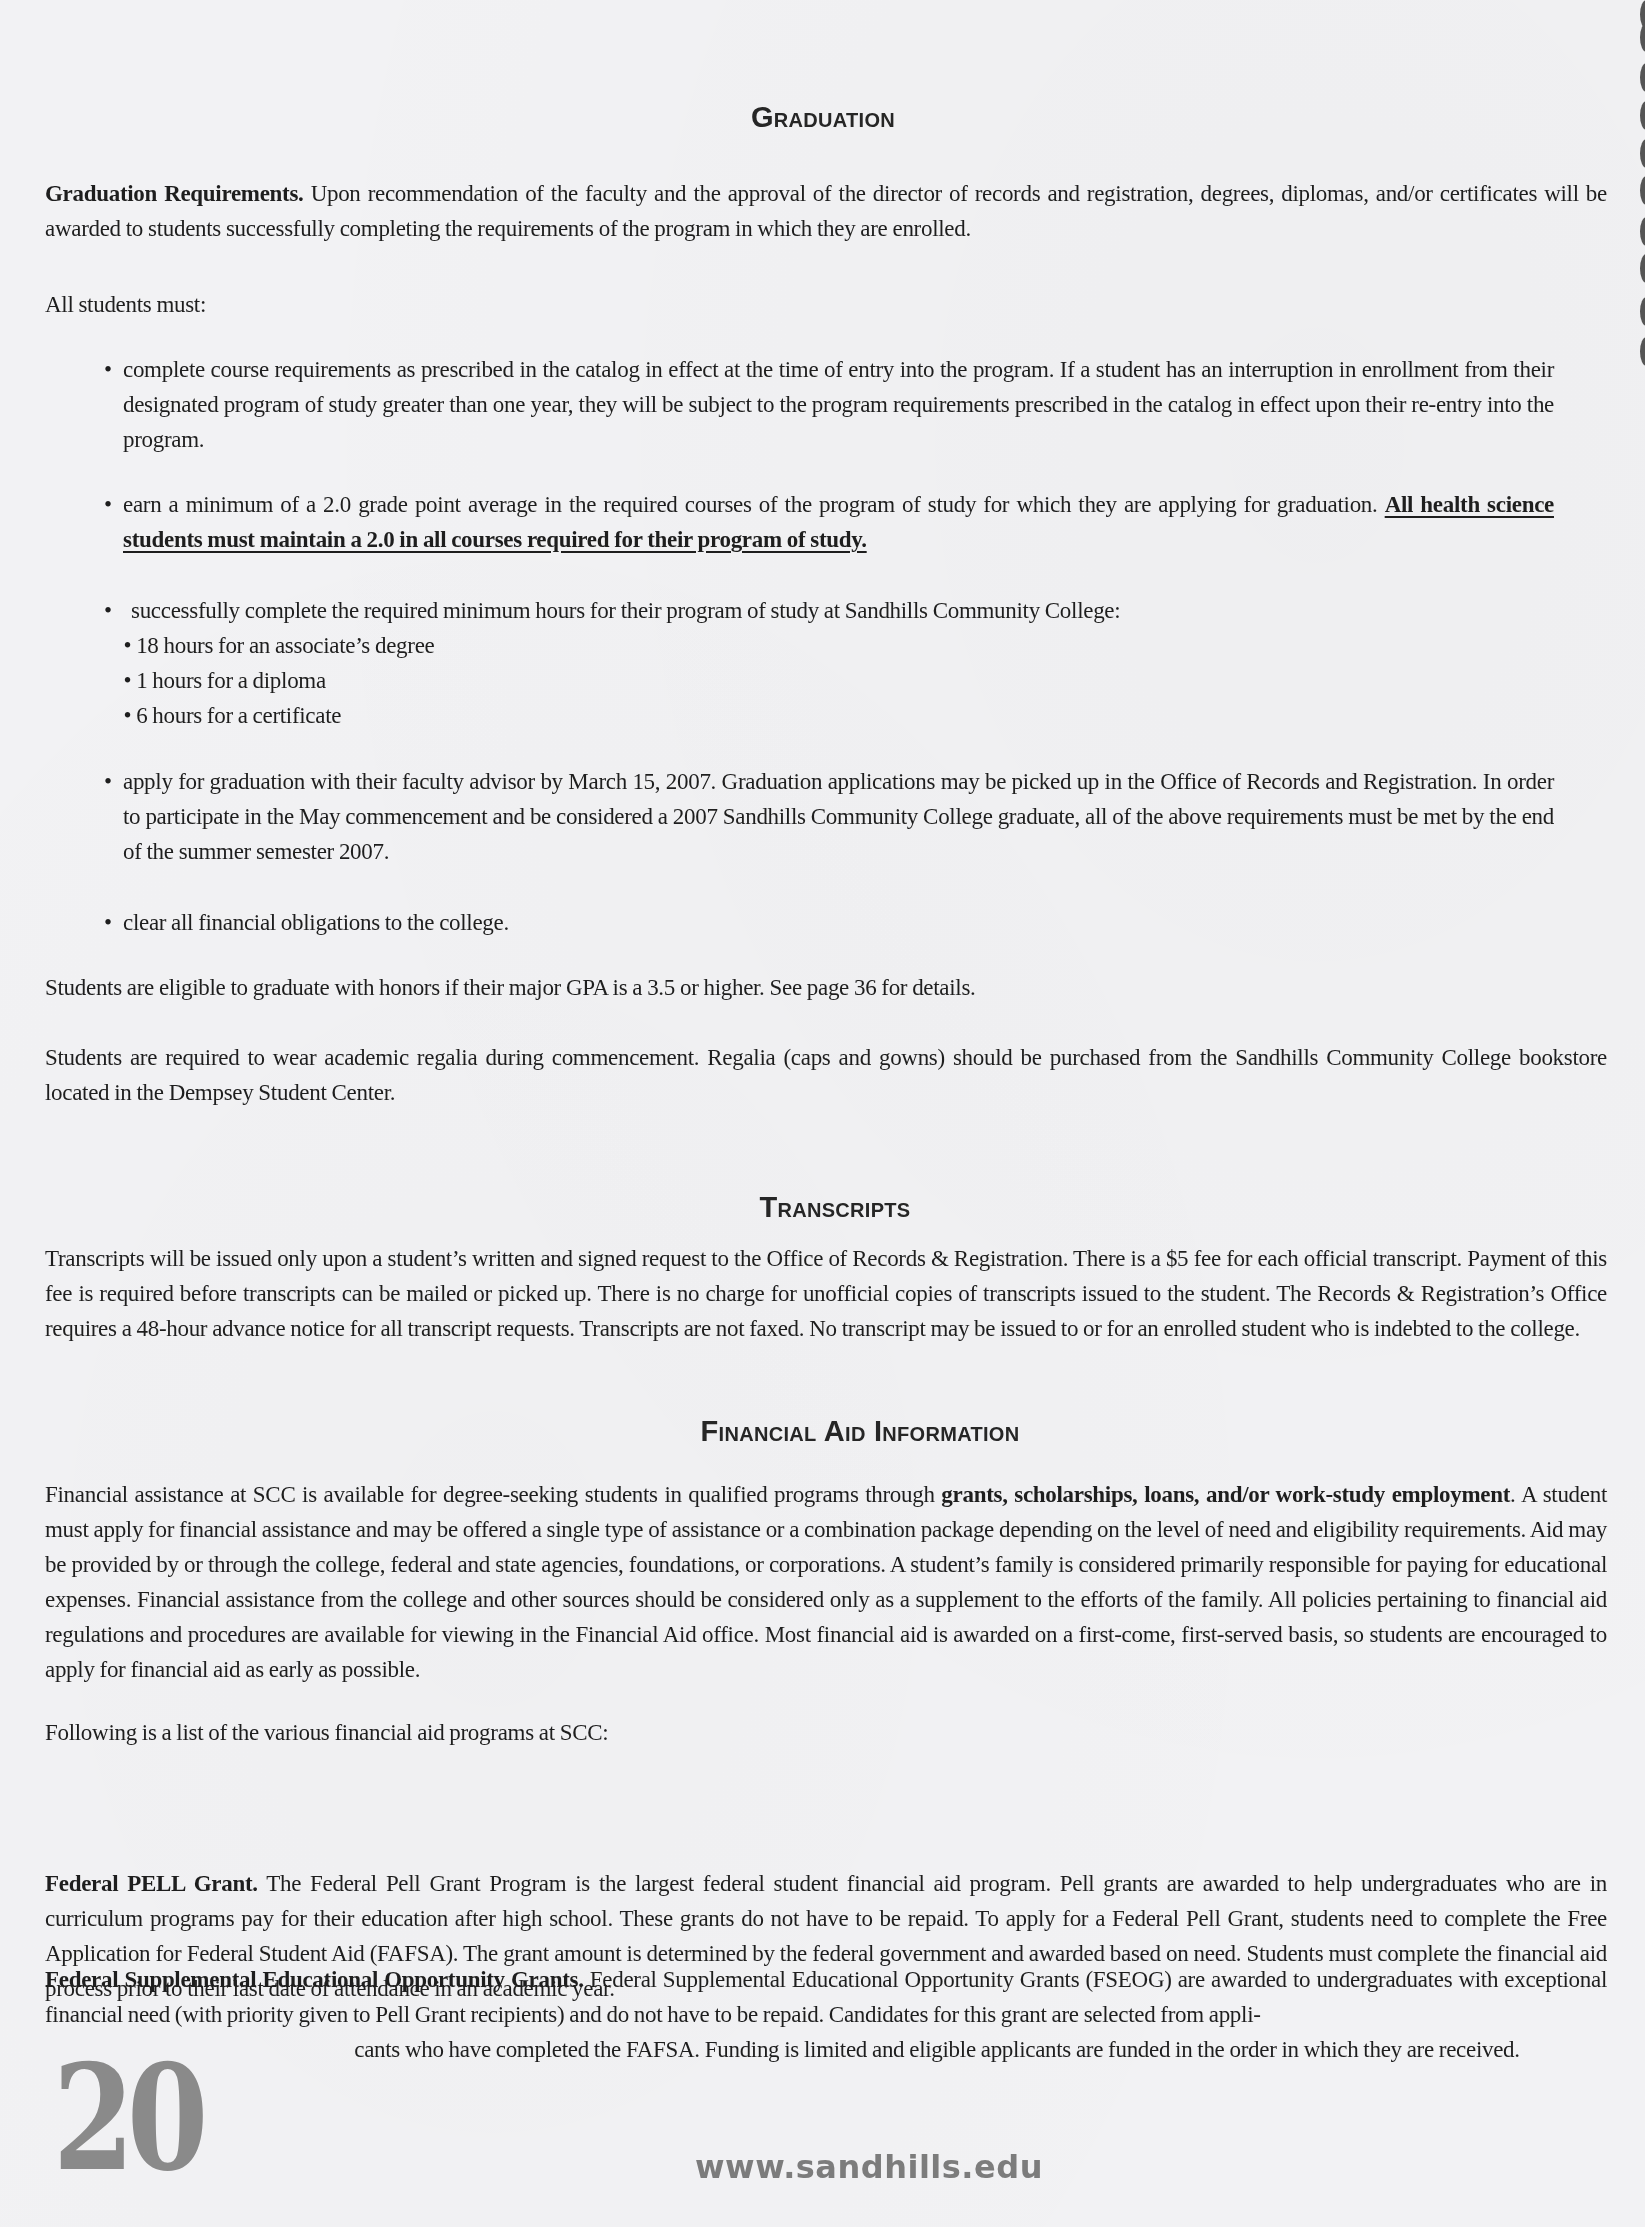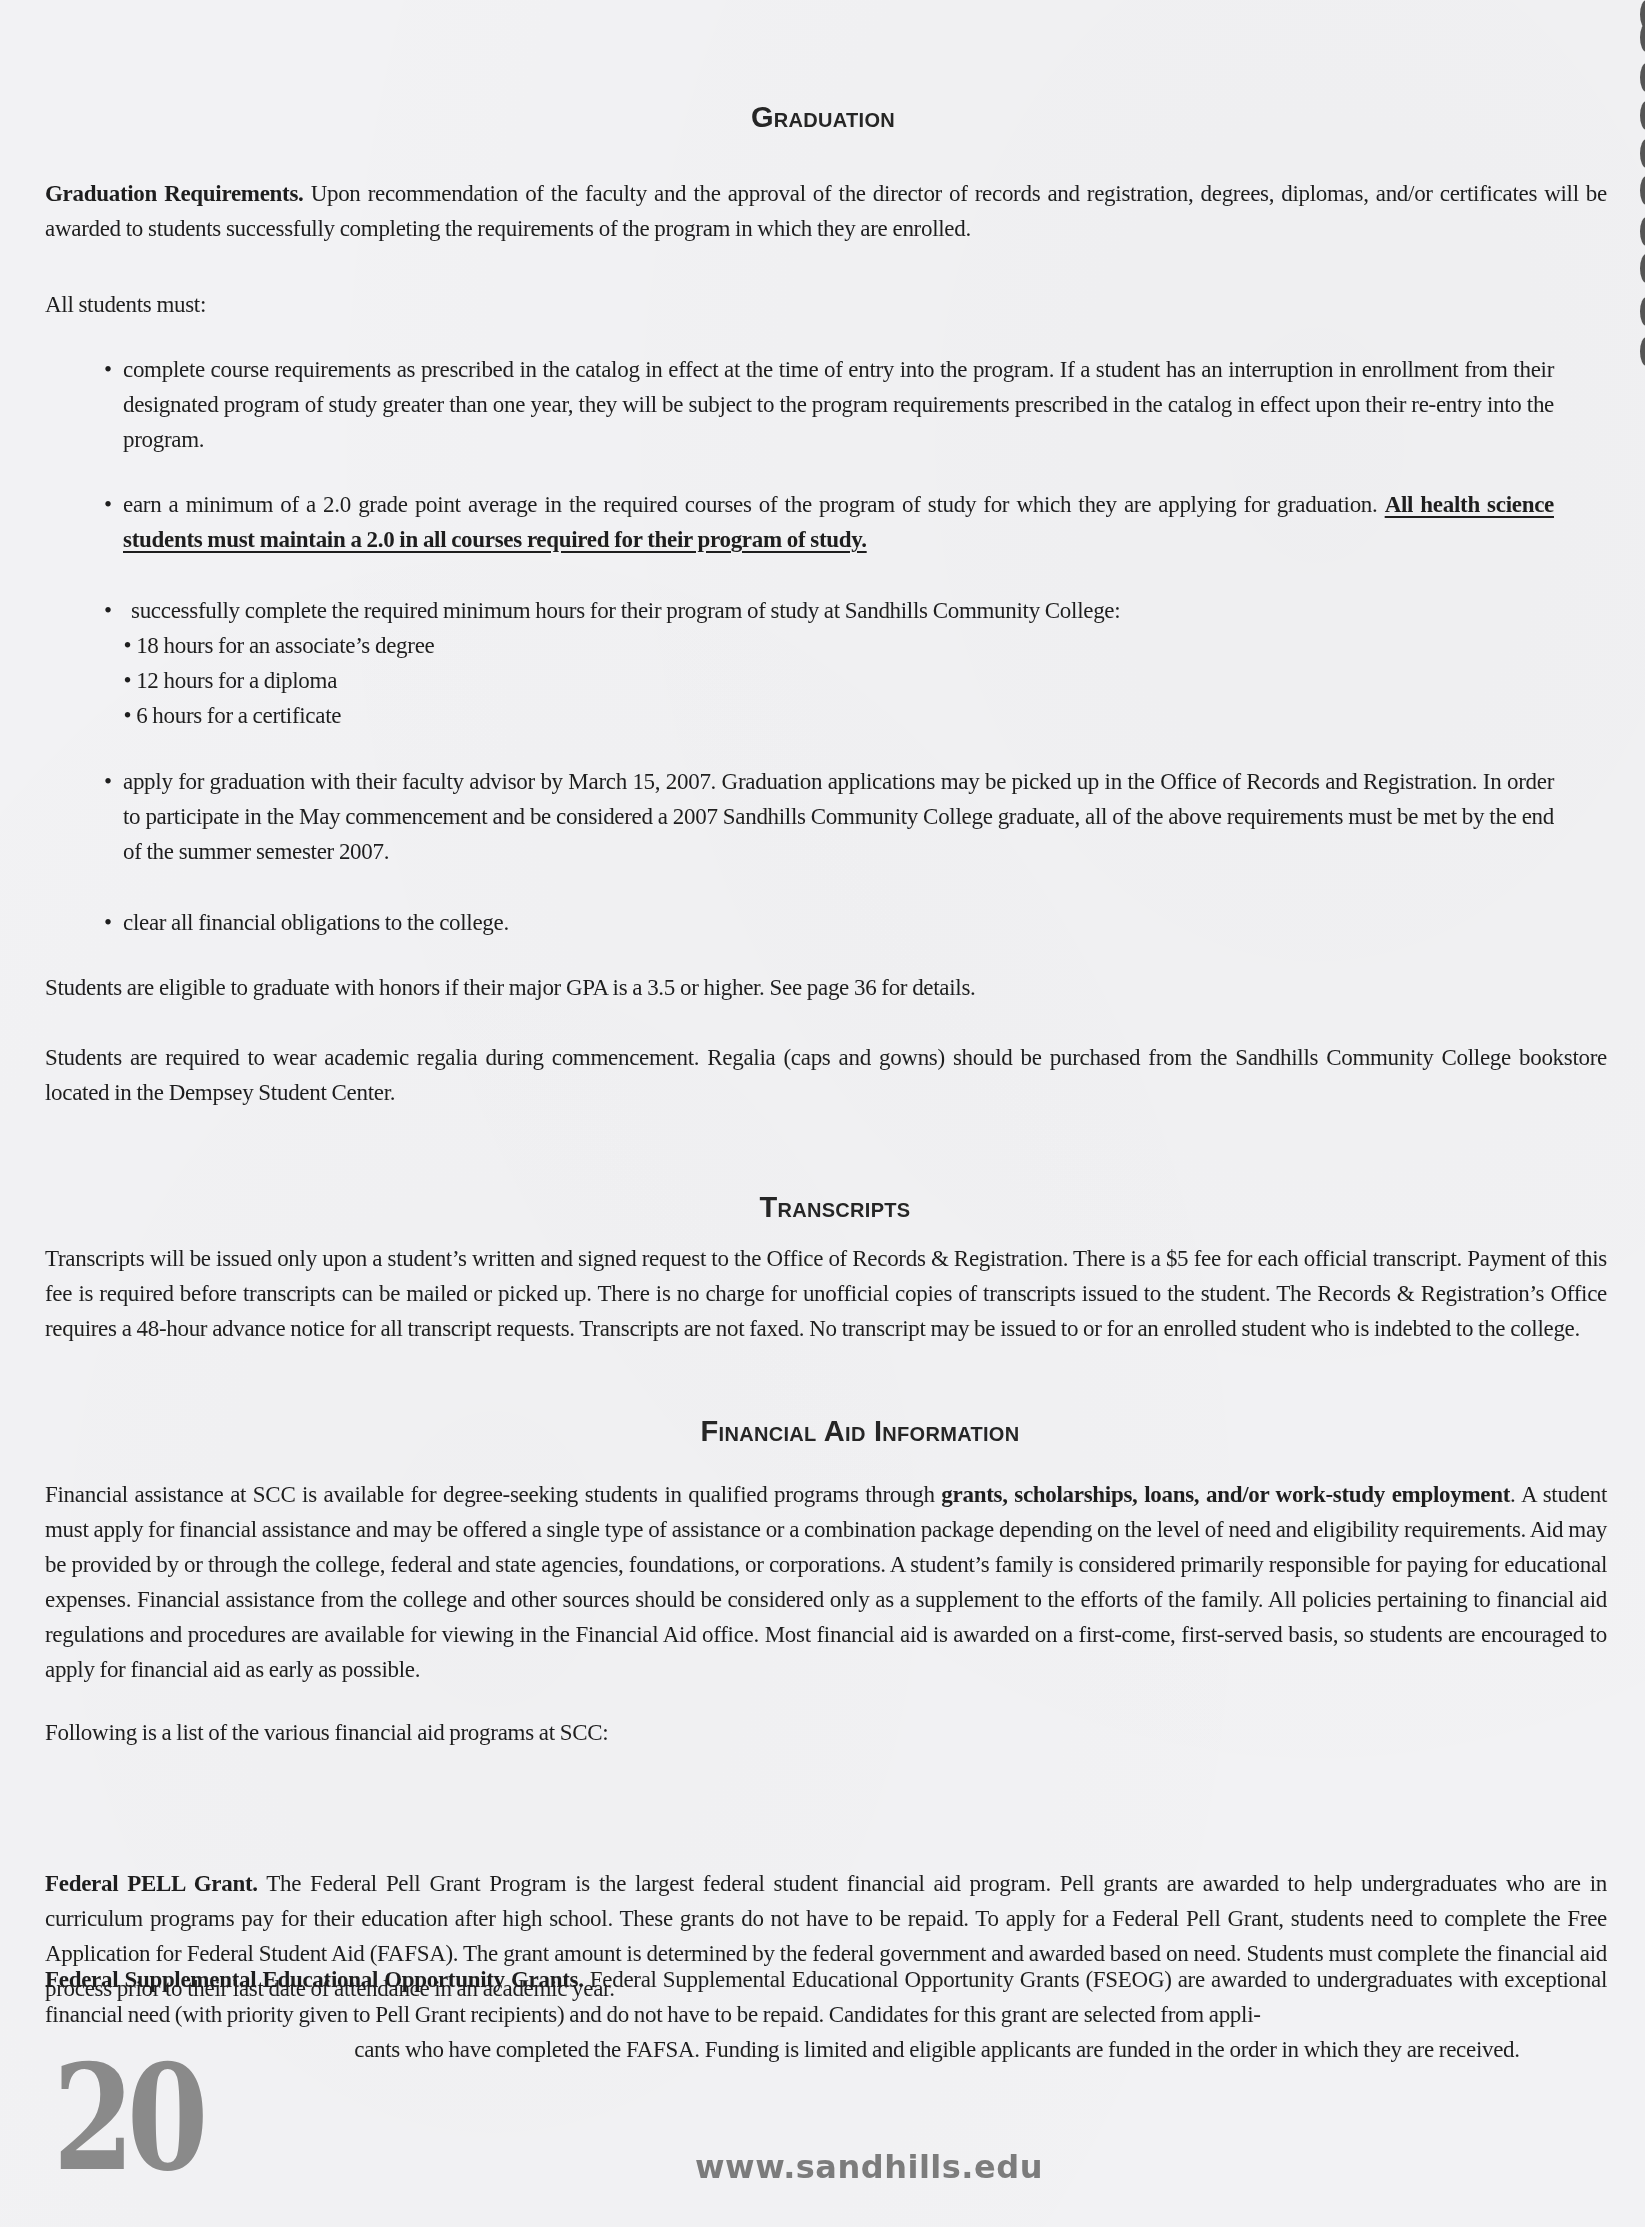--- a/index.html
+++ b/index.html
@@ -127,21 +127,21 @@
   <div class="bullet-item body-text" style="top:487px;">
     <span class="bullet-dot">•</span>
     <span>earn a minimum of a 2.0 grade point average in the required courses of the program of study for which they are applying for graduation.  </span><span class="uline">All health science students must maintain a 2.0 in all courses required for their program of study.</span>
   </div>
 
   <div class="bullet-item body-text" style="top:593px; left:131px;">
     <span class="bullet-dot" style="left:-27px;">•</span>
     <span>successfully complete the required minimum hours for their program of study at Sandhills Community College:</span>
     <div style="margin-left:-7.6px;">
       <span class="sub-item"><span>•</span> <span>18 hours for an associate’s degree</span></span>
-      <span class="sub-item"><span>•</span> <span>12 hours for a diploma</span></span>
+      <span class="sub-item"><span>•</span> <span>1 hours for a diploma</span></span>
       <span class="sub-item"><span>•</span> <span>6 hours for a certificate</span></span>
     </div>
   </div>
 
   <div class="bullet-item body-text" style="top:764px;">
     <span class="bullet-dot">•</span>
     <span>apply for graduation with their faculty advisor by March 15, 2007.  Graduation applications may be picked up in the Office of Records and Registration.  In order to participate in the May commencement and be considered a 2007 Sandhills Community College graduate, all of the above requirements must be met by the end of the summer semester 2007.</span>
   </div>
 
   <div class="bullet-item body-text" style="top:905px;">

